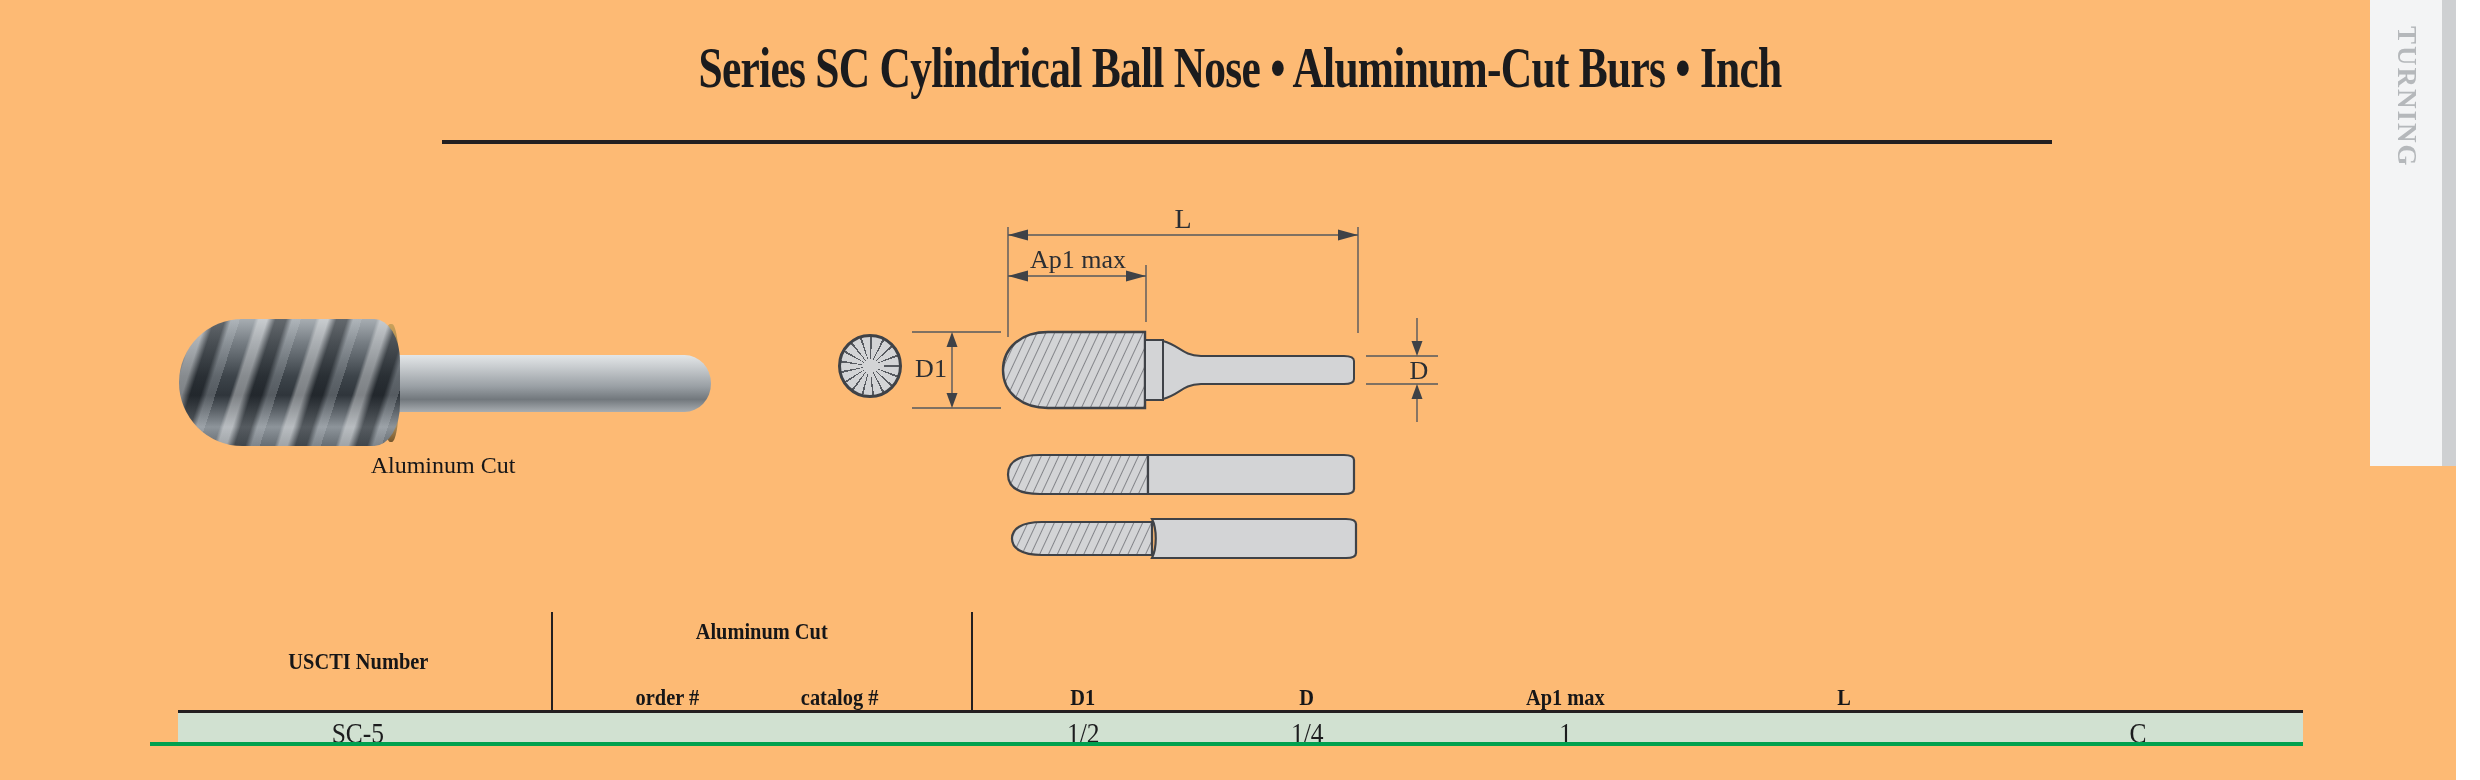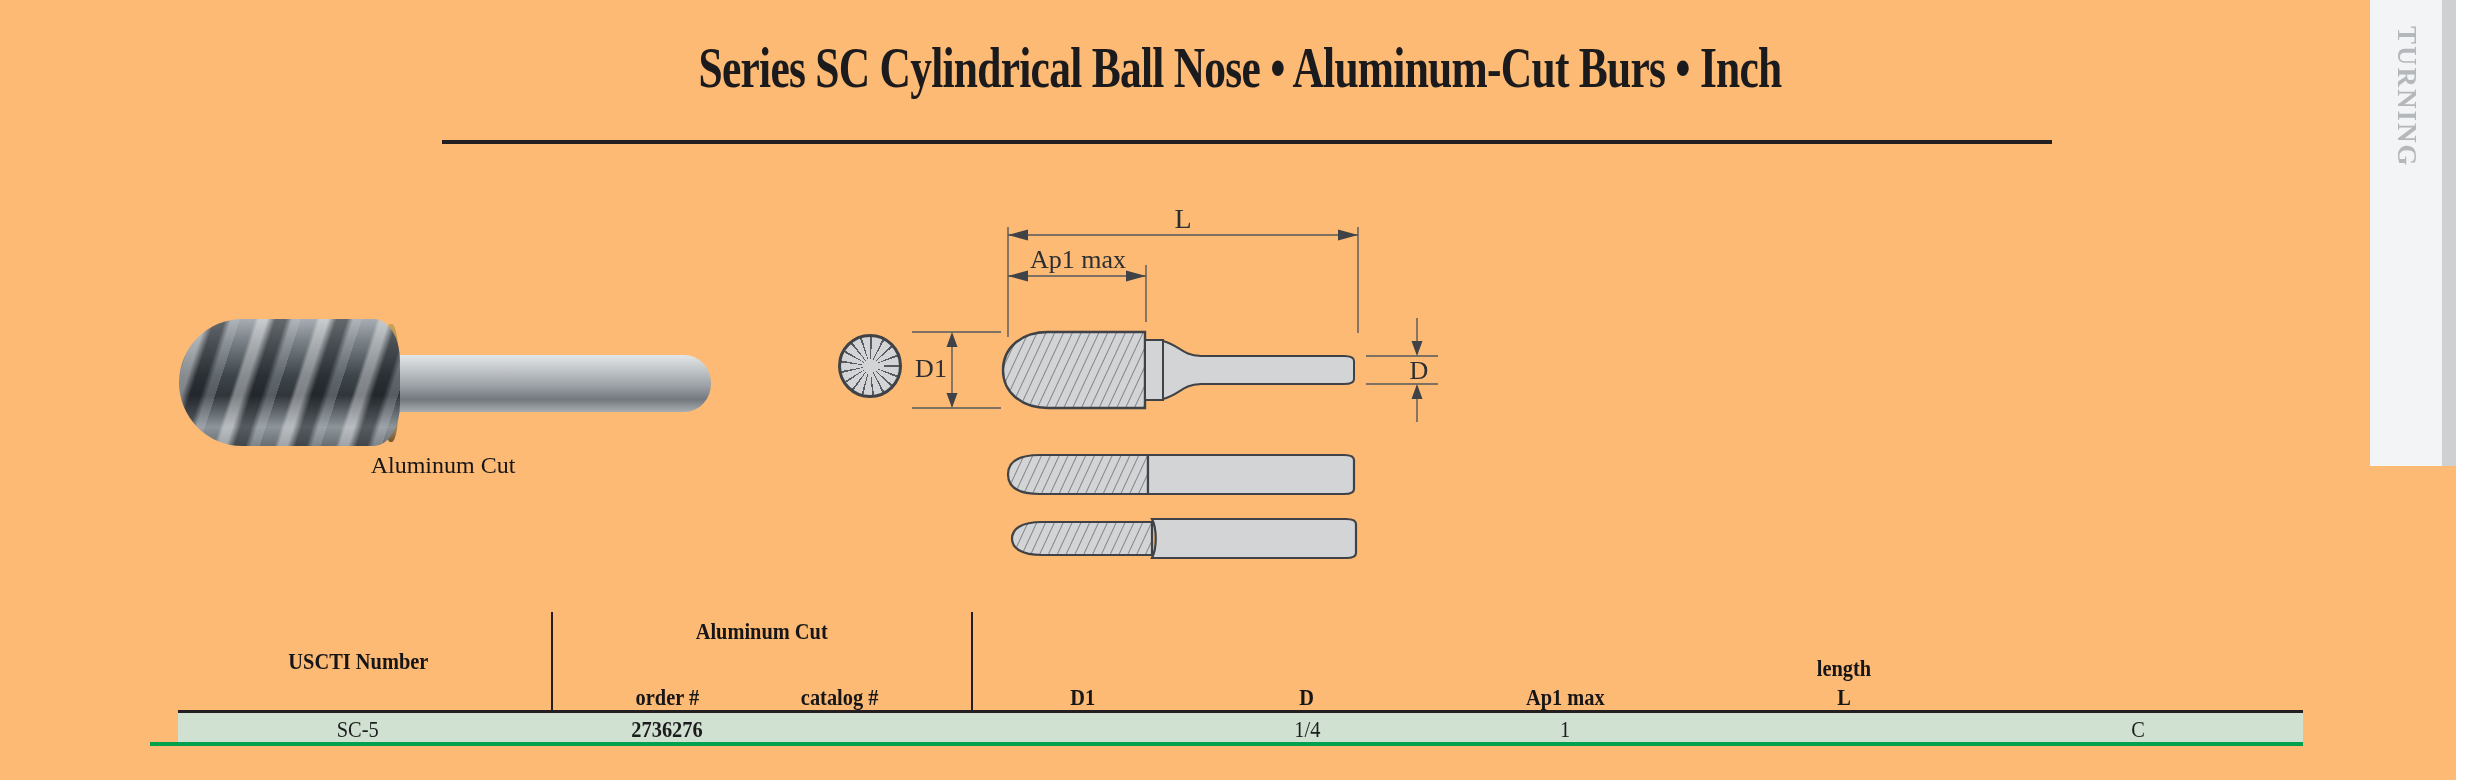--- a/index.html
+++ b/index.html
@@ -40,21 +40,21 @@
   .swirl{position:absolute;left:838px;top:334px;width:64px;height:64px;border-radius:50%;
       border:3px solid #3f4247;box-sizing:border-box;
       background:
         radial-gradient(circle at 50% 50%, #d3d4d6 0 17%, rgba(0,0,0,0) 17%),
         repeating-conic-gradient(from 8deg,#d3d4d6 0deg 17deg,#575a60 17deg 21deg);}
 
   
   .tcell{position:absolute;width:300px;text-align:center;white-space:nowrap;}
   .cond{display:inline-block;transform:scaleX(.85);transform-origin:center;}
   .th{font-size:24px;font-weight:bold;color:#161618;}
-  .td{font-size:24px;color:#1c1c1e;text-align:center;}
+  .td{font-size:30px;color:#1c1c1e;text-align:center;}
   .td-bold{font-weight:bold;}
   .vline{position:absolute;top:612px;width:2px;height:131px;background:#231f20;}
   .header-underline{position:absolute;left:178px;top:710px;width:2125px;height:3px;background:#231f20;}
   .data-row-bg{position:absolute;left:178px;top:713px;width:2125px;height:29px;background:#d1e1d1;}
   .row-green-line{position:absolute;left:150px;top:742px;width:2153px;height:4px;background:#00a14e;}
 </style>
 </head>
 <body>
 
 <div class="page">
@@ -138,23 +138,20 @@
       <path d="M1152,522 L1042,522 C1021,522 1012,529 1012,538.5 C1012,548 1021,555 1042,555 L1152,555 Z" fill="#d3d4d6"></path>
       <path d="M1152,522 L1042,522 C1021,522 1012,529 1012,538.5 C1012,548 1021,555 1042,555 L1152,555 Z" fill="url(#hatch)" stroke="#3f4247" stroke-width="2.2"></path>
       <path d="M1152,519 L1346,519 Q1356,519 1356,524 L1356,553 Q1356,558 1346,558 L1152,558 C1157,548 1157,529 1152,519 Z" fill="#d3d4d6" stroke="#3f4247" stroke-width="2.2"></path>
     </g>
   </svg>
 
   <div class="tcell th" style="left:551px;top:618px;width:422px;">
     <span class="cond">Aluminum Cut</span>
   </div>
 
-  <div class="tcell th" style="left:1694px;top:655px;">
-    <span class="cond">length</span>
-  </div>
 
   <div class="tcell th" style="left:158px;top:648px;width:400px;">
     <span class="cond">USCTI Number</span>
   </div>
   <div class="tcell th" style="left:690px;top:684px;">
     <span class="cond">catalog #</span>
   </div>
   <div class="tcell th" style="left:517px;top:684px;">
     <span class="cond">order #</span>
   </div>
@@ -173,22 +170,22 @@
 
   <div class="vline" style="left:551px;"></div>
   <div class="vline" style="left:971px;"></div>
   <div class="header-underline"></div>
 
   <div class="data-row-bg"></div>
 
   <div class="tcell td" style="left:208px;top:716px;">
     <span class="cond">SC-5</span>
   </div>
-  <div class="tcell td td-bold" style="left:517px;top:716px;">
-    <span class="cond">2736276</span>
+  <div class="tcell td" style="left:933px;top:716px;">
+    <span class="cond">1/2</span>
   </div>
   <div class="tcell td" style="left:1157px;top:716px;">
     <span class="cond">1/4</span>
   </div>
   <div class="tcell td" style="left:1415px;top:716px;">
     <span class="cond">1</span>
   </div>
   <div class="tcell td" style="left:1988px;top:716px;">
     <span class="cond">C</span>
   </div>

